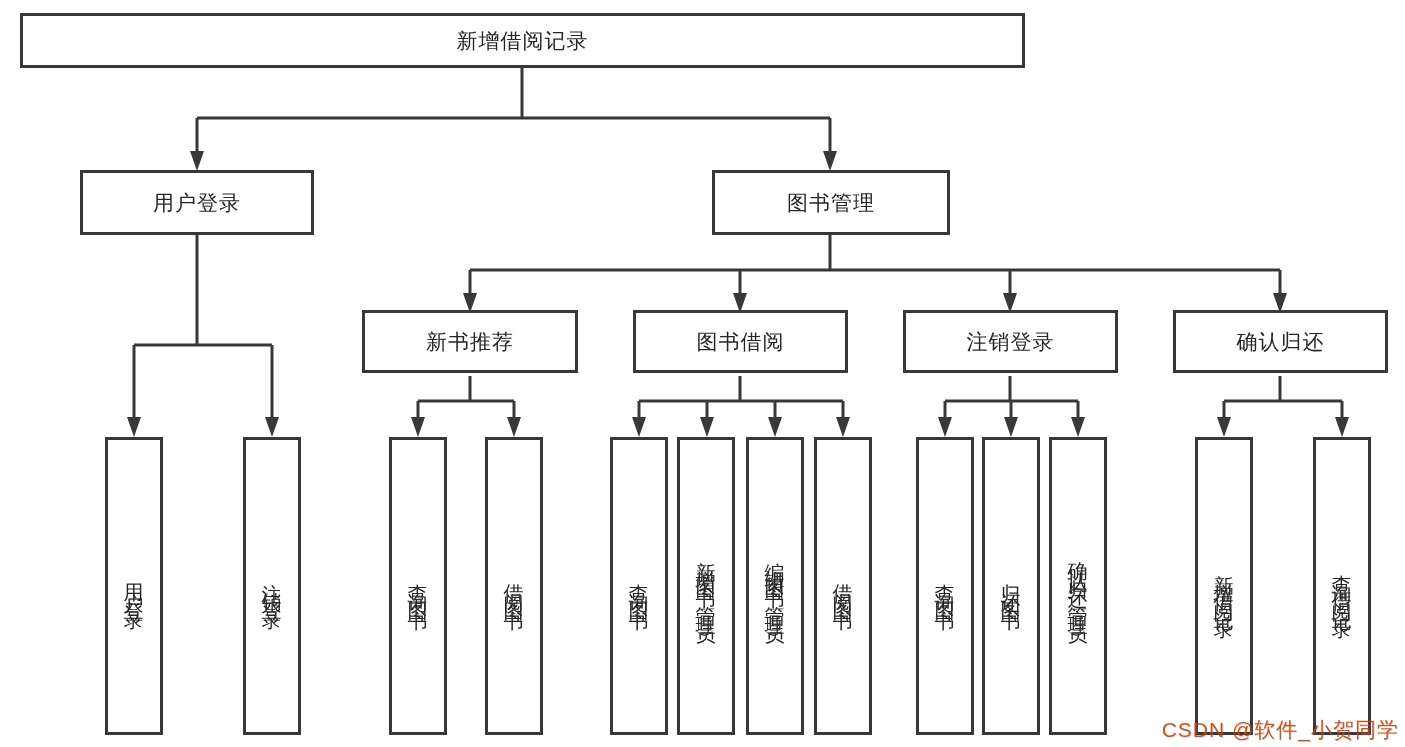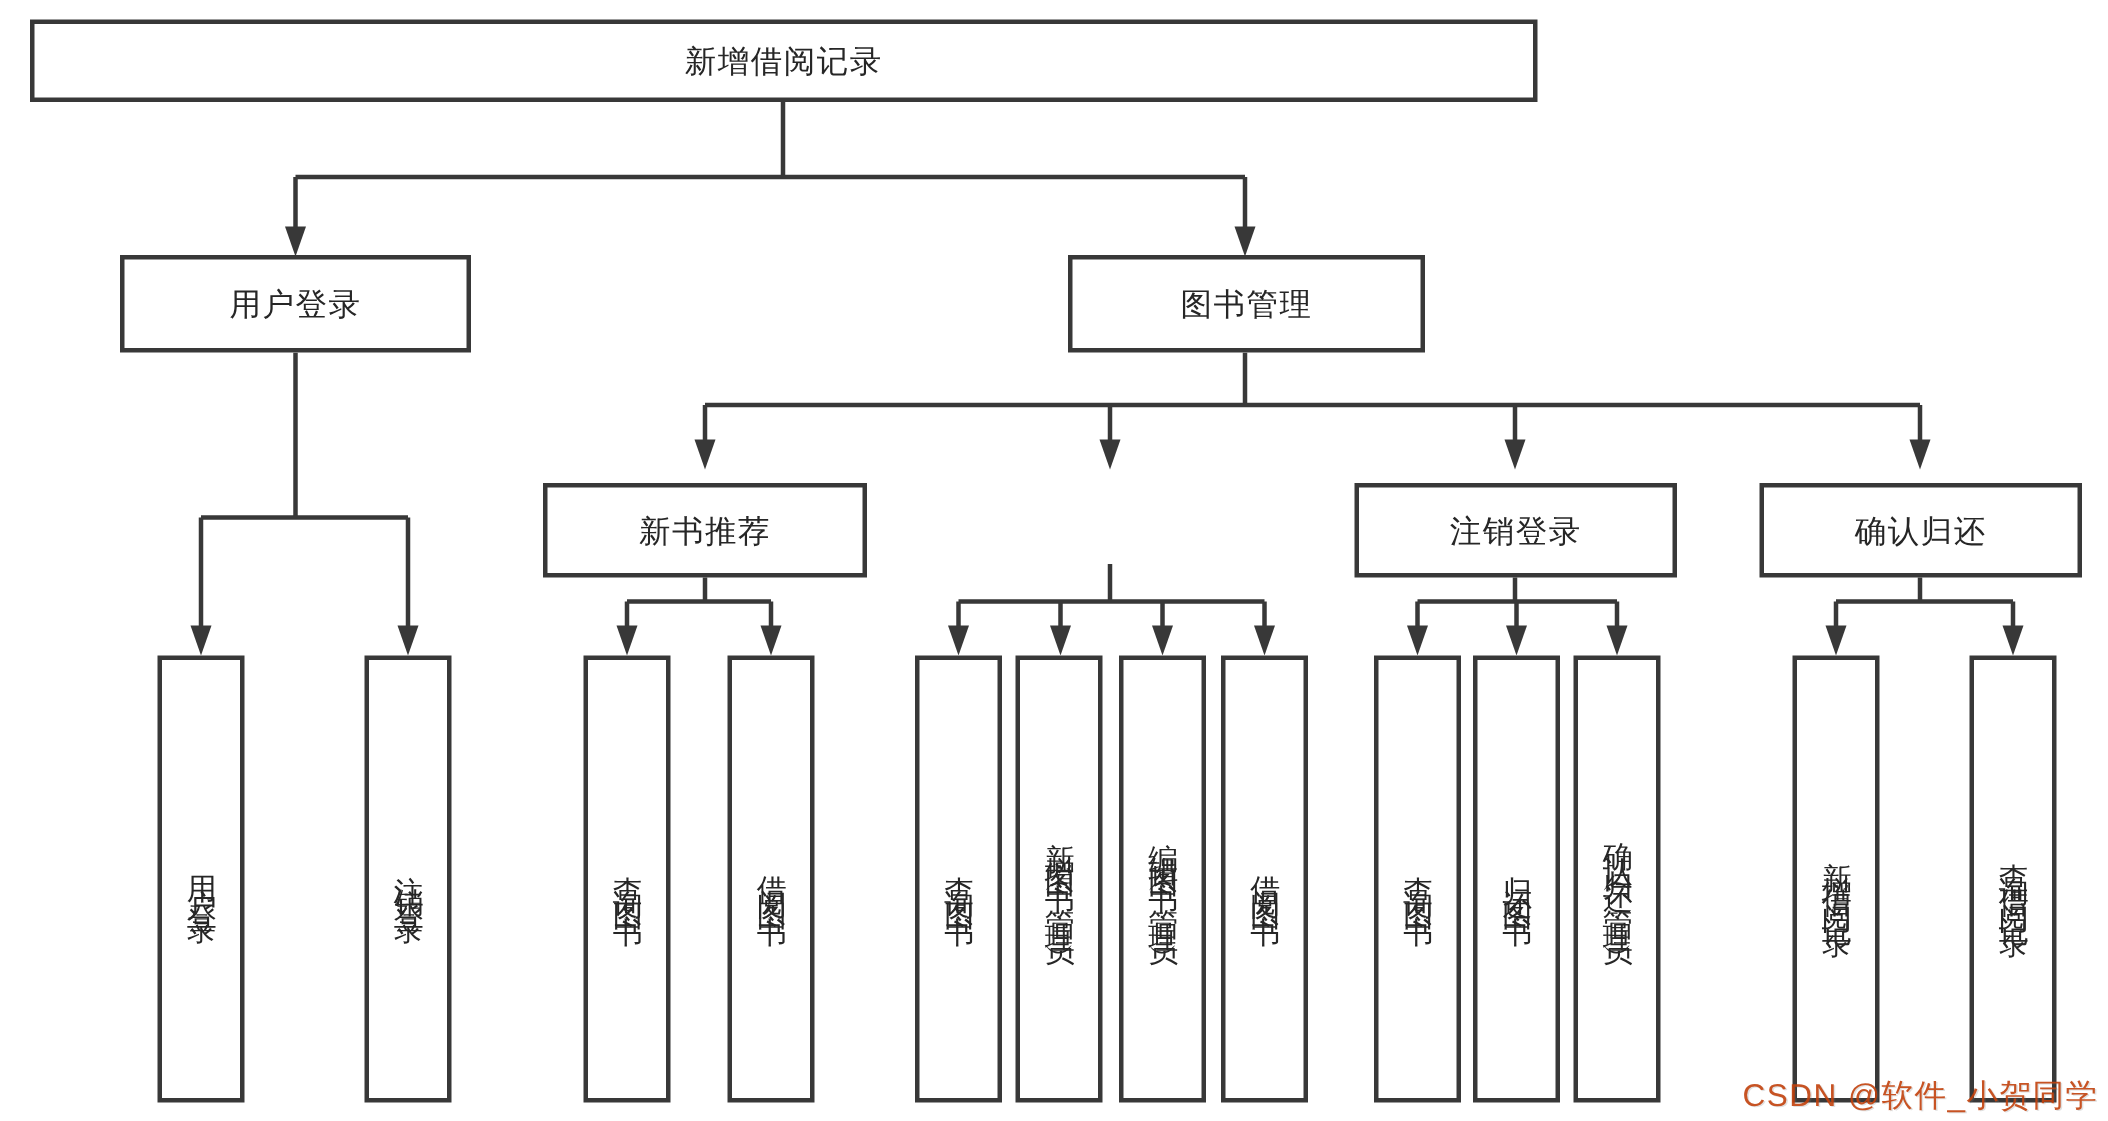--- a/index.html
+++ b/index.html
@@ -38,21 +38,21 @@
     color: #262626;
     letter-spacing: 9px;
     line-height: 1;
   }
   
   .n-root  { left: 20px;   top: 13px;  width: 1005px; height: 55px; }
   
   .n-l1a   { left: 80px;   top: 170px; width: 234px;  height: 65px; }
   .n-l1b   { left: 712px;  top: 170px; width: 238px;  height: 65px; }
   
-  .lvl2    { top: 322px; height: 63px; width: 215px; }
+  .lvl2    { top: 310px; height: 63px; width: 215px; }
   .n-l2a   { left: 362px; width: 216px; }
   .n-l2b   { left: 633px; }
   .n-l2c   { left: 903px; }
   .n-l2d   { left: 1173px; }
   
   .leaf    { top: 437px; height: 298px; width: 58px; }
   .n-a1 { left: 105px; }  .n-a2 { left: 243px; }
   .n-b1 { left: 389px; }  .n-b2 { left: 485px; }
   .n-c1 { left: 610px; }  .n-c2 { left: 677px; }
   .n-c3 { left: 746px; }  .n-c4 { left: 814px; }
@@ -122,20 +122,23 @@
   <div class="node n-l1a">
     <span class="hlabel">用户登录</span>
   </div>
   <div class="node n-l1b">
     <span class="hlabel">图书管理</span>
   </div>
 
   <div class="node lvl2 n-l2a">
     <span class="hlabel">新书推荐</span>
   </div>
+  <div class="node lvl2 n-l2b">
+    <span class="hlabel">图书借阅</span>
+  </div>
   <div class="node lvl2 n-l2c">
     <span class="hlabel">注销登录</span>
   </div>
   <div class="node lvl2 n-l2d">
     <span class="hlabel">确认归还</span>
   </div>
 
   <div class="node leaf n-a1">
     <span class="vlabel">用户登录</span>
   </div>

